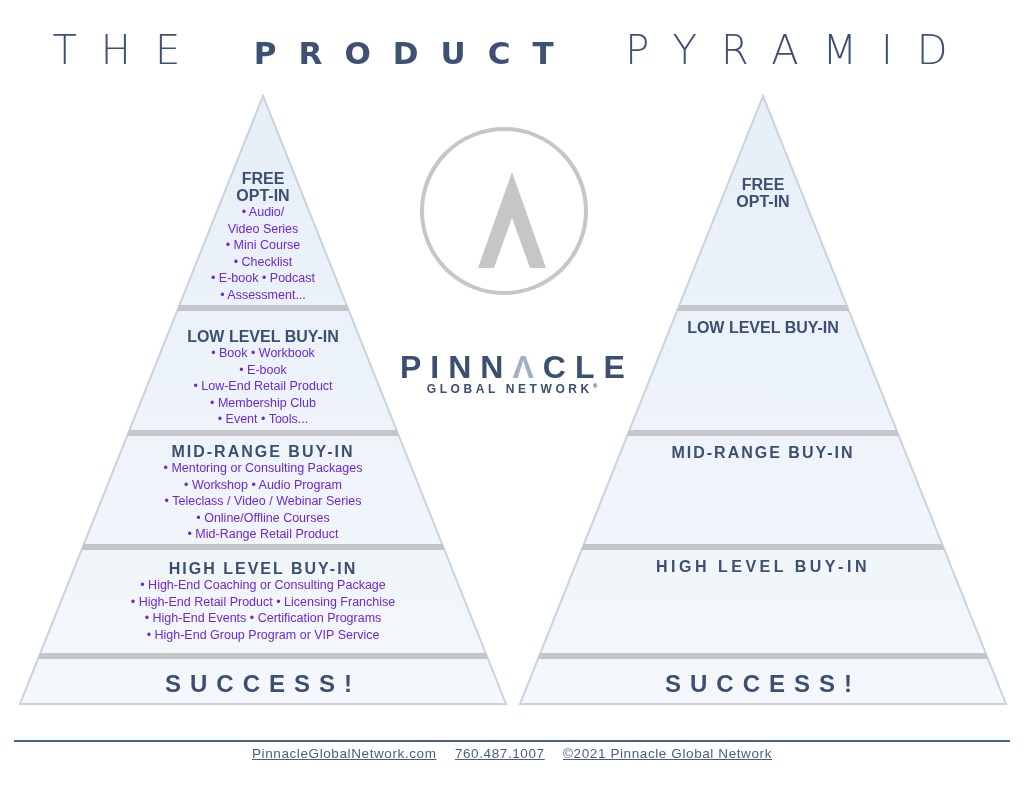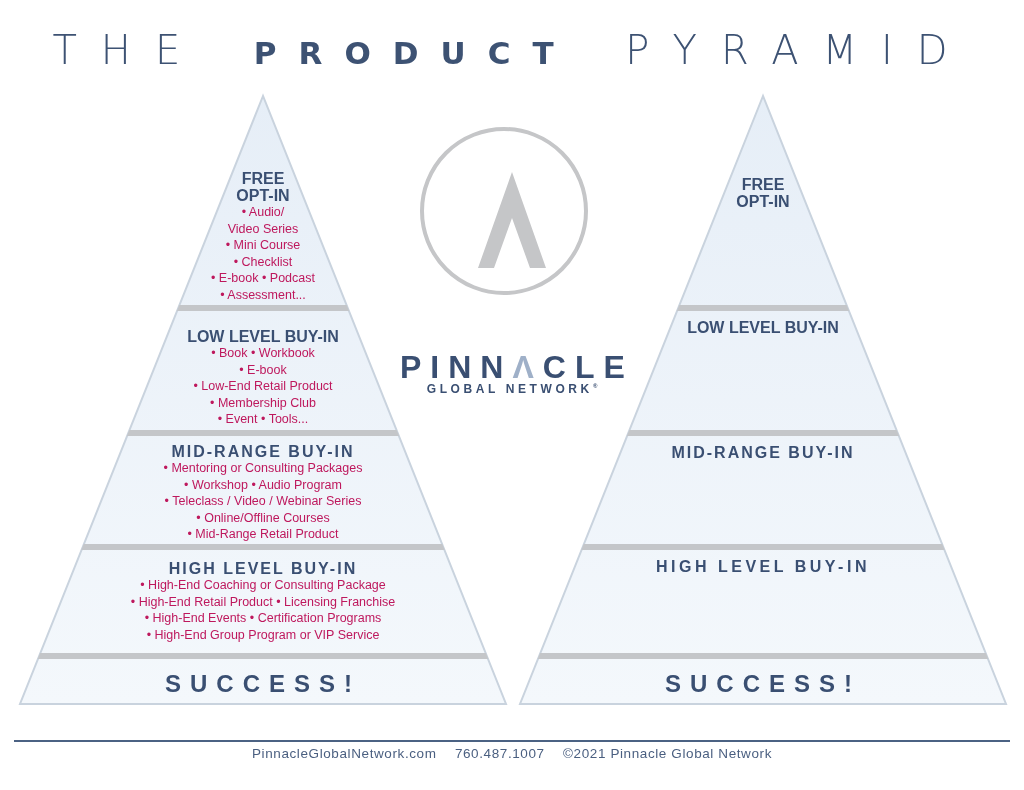--- a/index.html
+++ b/index.html
@@ -9,36 +9,36 @@
            font-size: 42px; letter-spacing: 22px; color: #3d5273; white-space: nowrap; }
   .title .light { font-weight: 300; font-family: "DejaVu Sans", sans-serif; font-size: 40px; letter-spacing: 24px; }
   .title .bold { font-weight: 700; font-family: "DejaVu Sans", sans-serif; font-size: 31px; letter-spacing: 22px; }
   .title span { display: inline-block; margin: 0 8px; text-align: center; }
 
   svg.pyr { position: absolute; top: 0; left: 0; }
 
   .tier { position: absolute; text-align: center; color: #3a4f72; }
   .tier .head { font-weight: 700; font-size: 16px; line-height: 17px; color: #3a4f72; }
   .tier .head.spaced { letter-spacing: 2px; }
-  .tier .items { font-size: 12.5px; line-height: 16.6px; color: #be185d; }
+  .tier .items { font-size: 12.5px; line-height: 16.6px; color: #6d28d9; }
   .tier .items div { white-space: nowrap; }
   .success { font-weight: 700; font-size: 24px; letter-spacing: 9px; color: #3a4f72; }
 
   .logo-ring { position: absolute; left: 420px; top: 127px; width: 168px; height: 168px;
                border: 4px solid #c5c6c8; border-radius: 50%; box-sizing: border-box; }
   .brand { position: absolute; left: 400px; top: 354px; width: 224px; text-align: center; }
   .brand .name { font-size: 32px; font-weight: 700; letter-spacing: 9px; color: #3a4f72; line-height: 26px; }
   .brand .name .a { color: #9fb0c8; }
   .brand .sub { font-size: 12px; font-weight: 700; letter-spacing: 3.6px; color: #3a4f72; margin-top: 2px; white-space: nowrap; }
   .brand .sub sup { font-size: 6px; letter-spacing: 0; }
 
   .footer-line { position: absolute; left: 14px; top: 740px; width: 996px; height: 2px; background: #4b6283; }
   .footer { position: absolute; top: 746px; left: 0; width: 1024px; text-align: center;
             font-size: 13.5px; color: #4a5f80; letter-spacing: 0.6px; white-space: nowrap; }
-  .footer span { margin: 0 7px; }
+  .footer span { margin: 0 7px; text-decoration: underline; }
 </style>
 </head>
 <body>
 
 <div class="title">
   <span class="light">THE</span>
   <span class="bold">PRODUCT</span>
   <span class="light">PYRAMID</span>
 </div>
 

